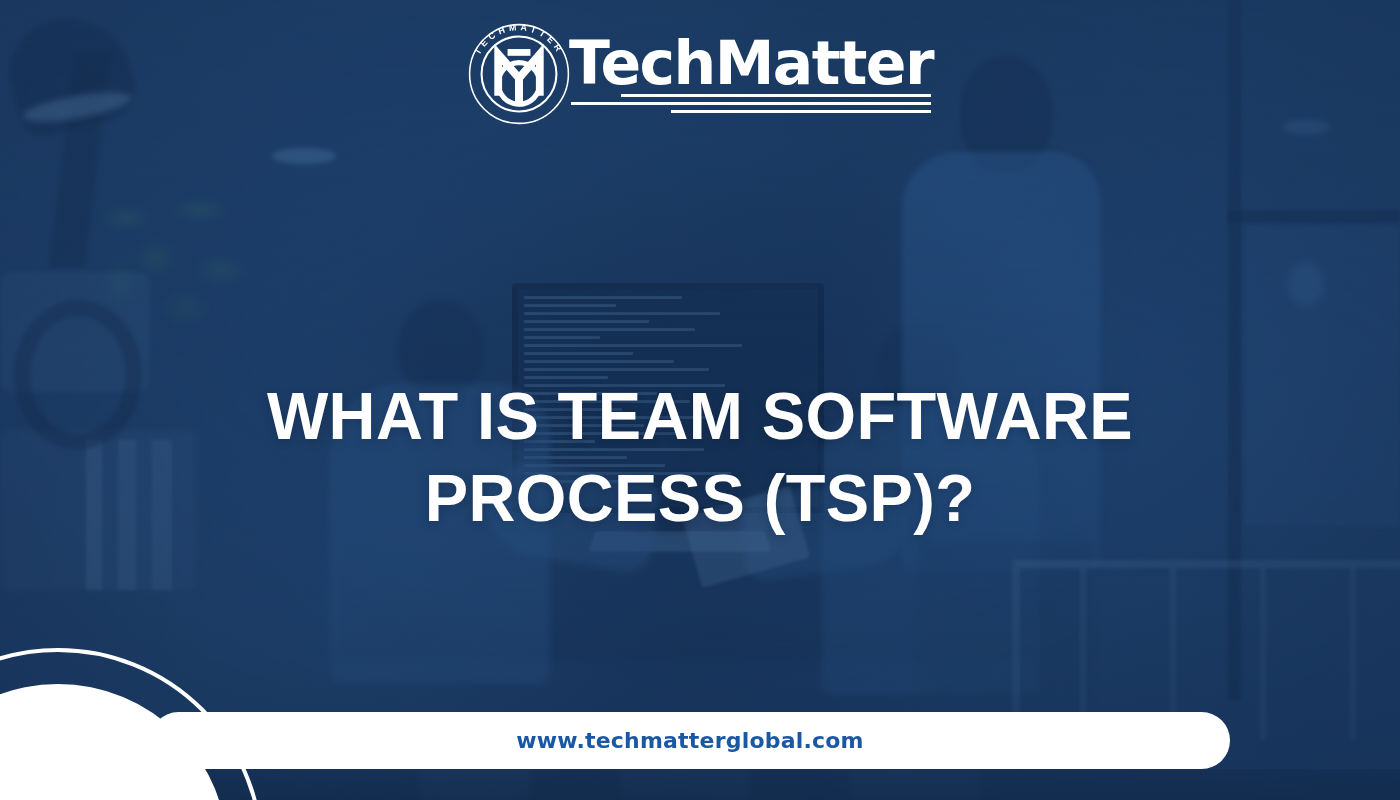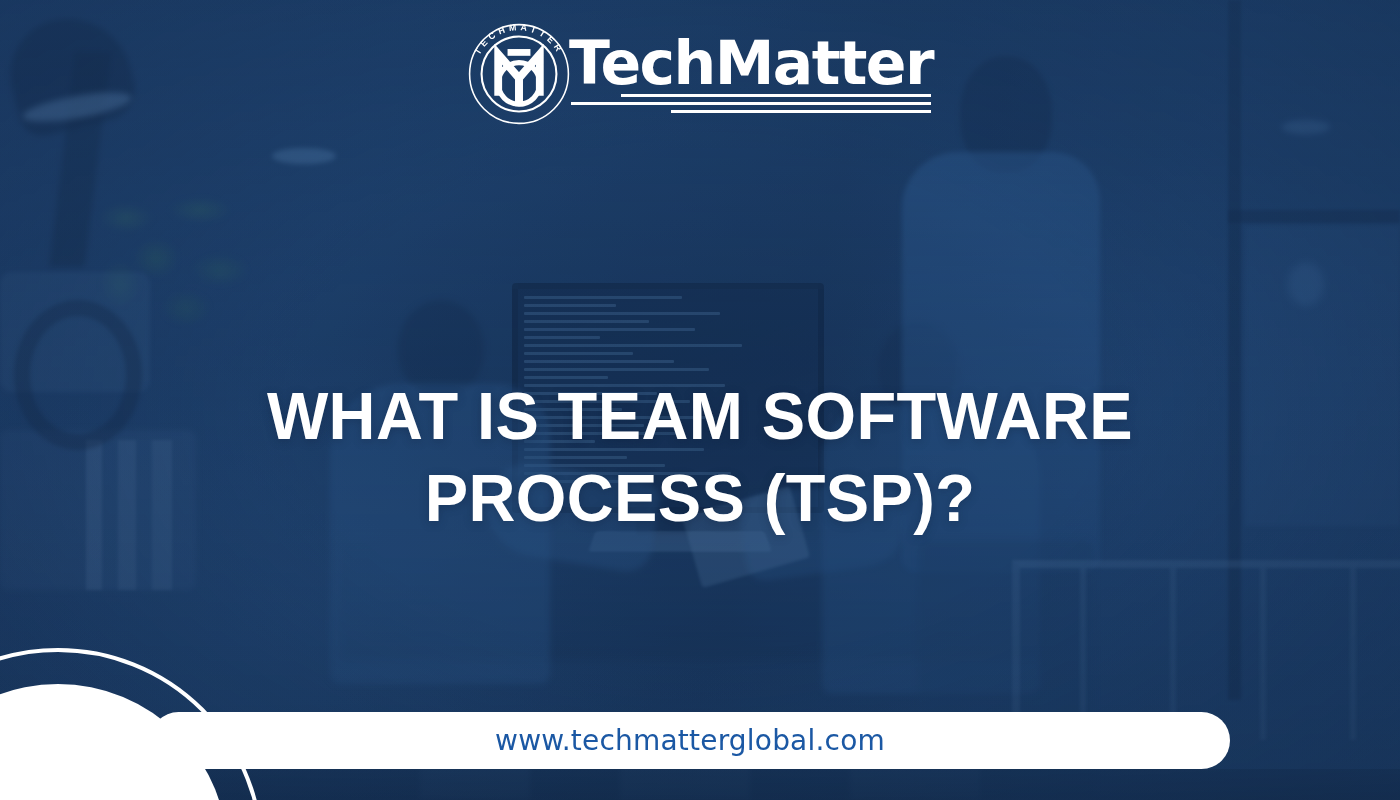--- a/index.html
+++ b/index.html
@@ -401,22 +401,22 @@
     height: 57px;
     background: #ffffff;
     border-radius: 28.5px;
     z-index: 5;
     display: flex;
     align-items: center;
     justify-content: center;
   }
   .urlbar-text {
     font-family: "DejaVu Sans", sans-serif;
-    font-weight: 400;
-    font-size: 28px;
+    font-weight: 700;
+    font-size: 22px;
     letter-spacing: 0.2px;
     color: #1b58a4;
     white-space: nowrap;
   }
 
   
   .bottom-strip {
     position: absolute;
     left: 0; right: 0;
     top: 769px;

